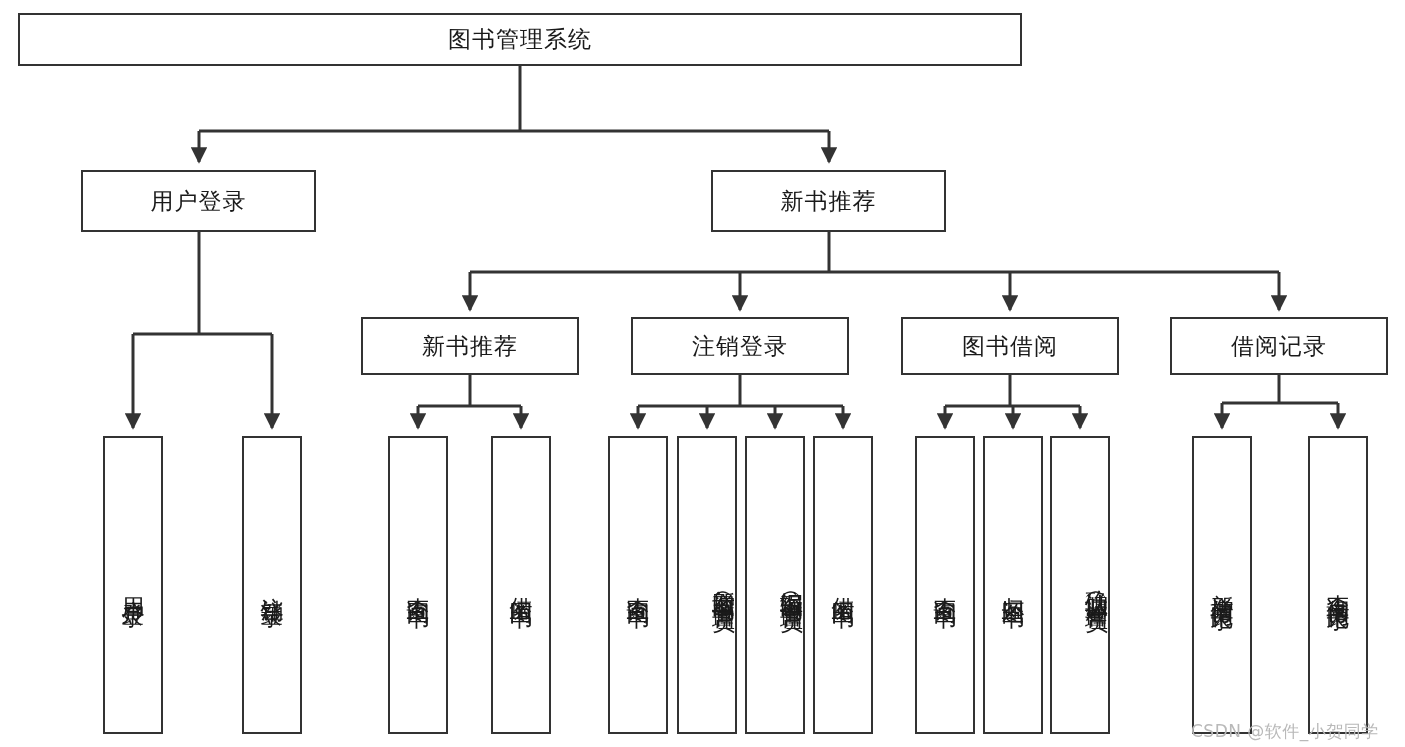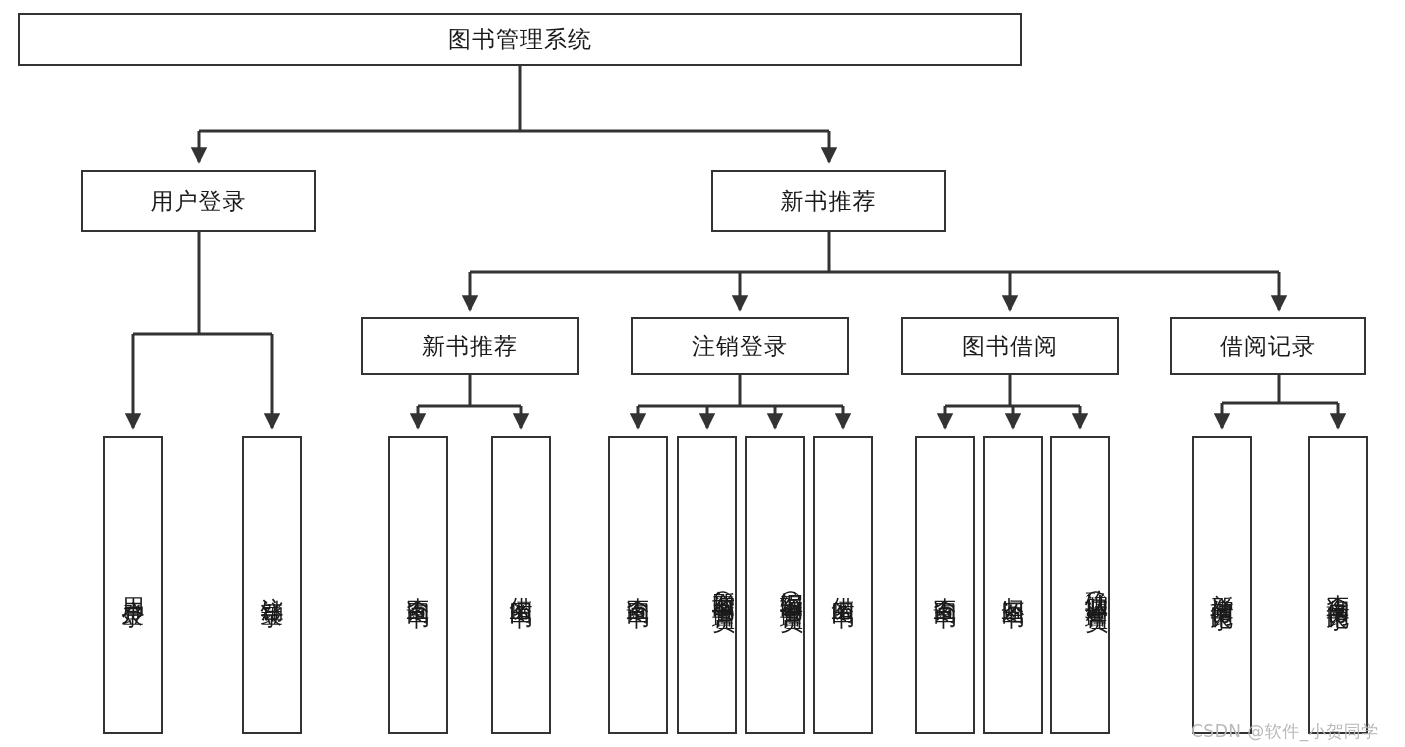--- a/index.html
+++ b/index.html
@@ -121,21 +121,21 @@
   </svg>
 
   <div class="node horiz" style="left:18px; top:13px; width:1004px; height:53px;">图书管理系统</div>
 
   <div class="node horiz" style="left:81px; top:170px; width:235px; height:62px;">用户登录</div>
   <div class="node horiz" style="left:711px; top:170px; width:235px; height:62px;">新书推荐</div>
 
   <div class="node horiz" style="left:361px; top:317px; width:218px; height:58px;">新书推荐</div>
   <div class="node horiz" style="left:631px; top:317px; width:218px; height:58px;">注销登录</div>
   <div class="node horiz" style="left:901px; top:317px; width:218px; height:58px;">图书借阅</div>
-  <div class="node horiz" style="left:1170px; top:317px; width:196px; height:58px;">借阅记录</div>
+  <div class="node horiz" style="left:1170px; top:317px; width:218px; height:58px;">借阅记录</div>
 
   <div class="node vert" style="left:103px; top:436px; width:60px; height:298px;">用户登录</div>
   <div class="node vert" style="left:242px; top:436px; width:60px; height:298px;">注销登录</div>
 
   <div class="node vert" style="left:388px; top:436px; width:60px; height:298px;">查询图书</div>
   <div class="node vert" style="left:491px; top:436px; width:60px; height:298px;">借阅图书</div>
 
   <div class="node vert" style="left:608px; top:436px; width:60px; height:298px;">查询图书</div>
   <div class="node vert topalign" style="left:677px; top:436px; width:60px; height:298px;">新增图书（管理员）</div>
   <div class="node vert topalign" style="left:745px; top:436px; width:60px; height:298px;">编辑图书（管理员）</div>

